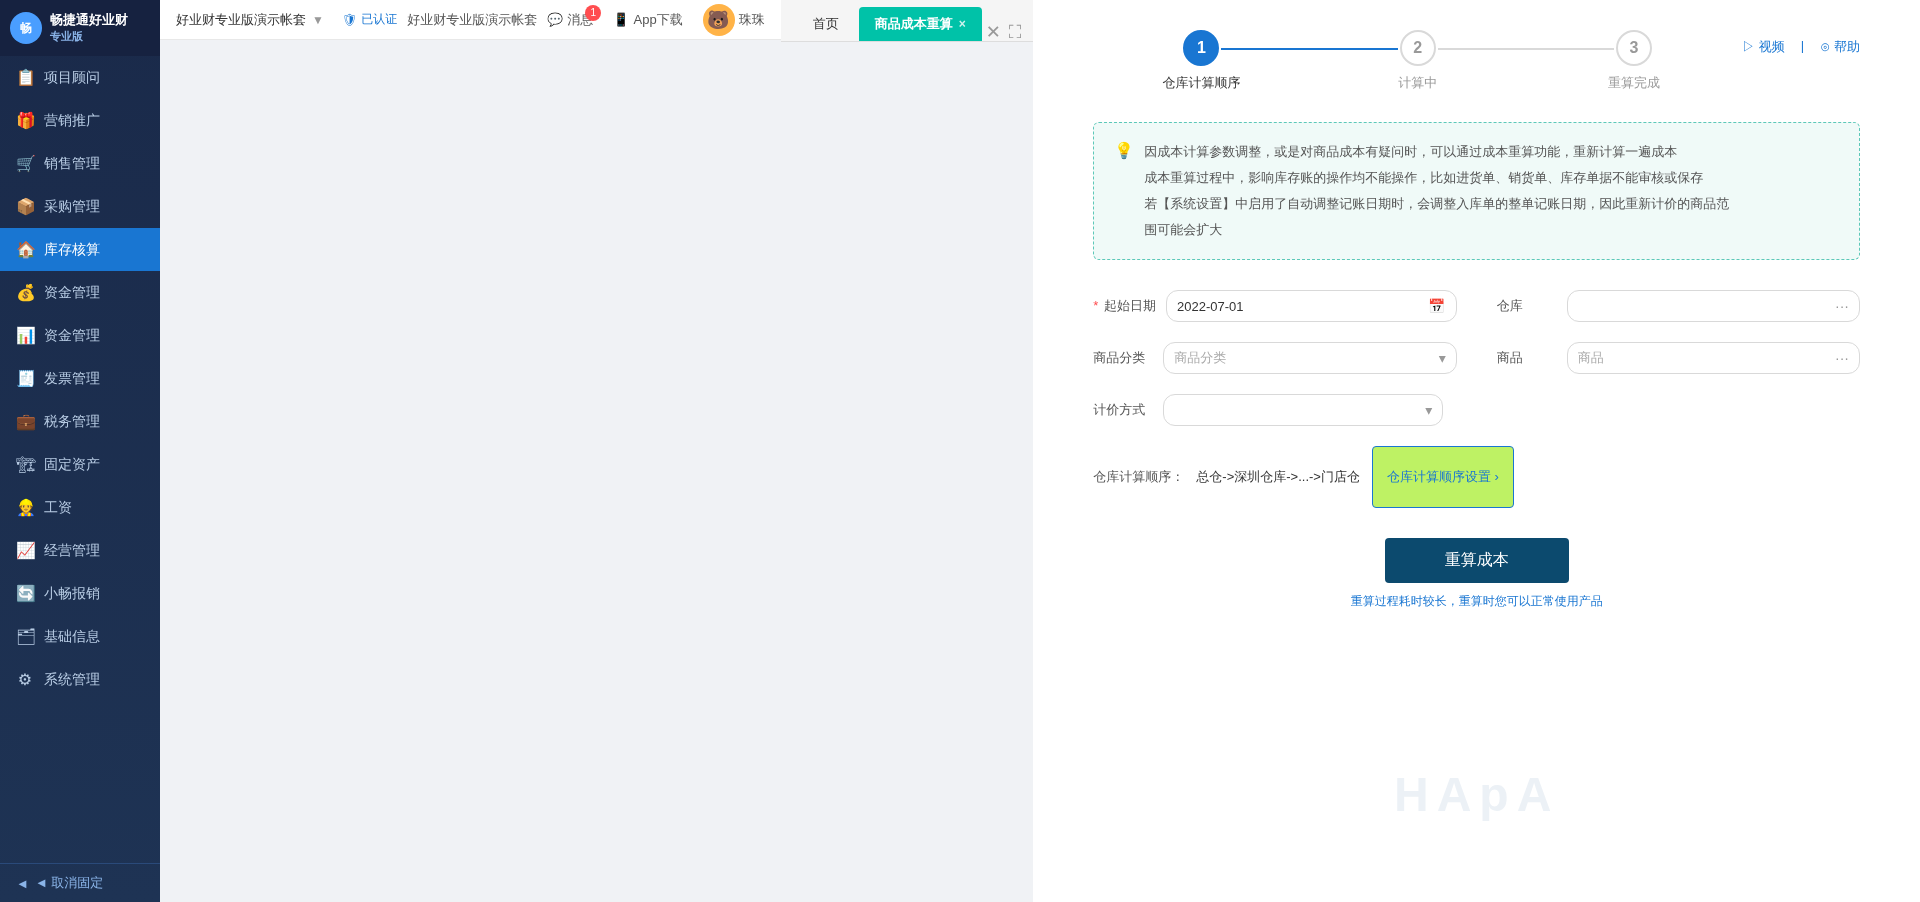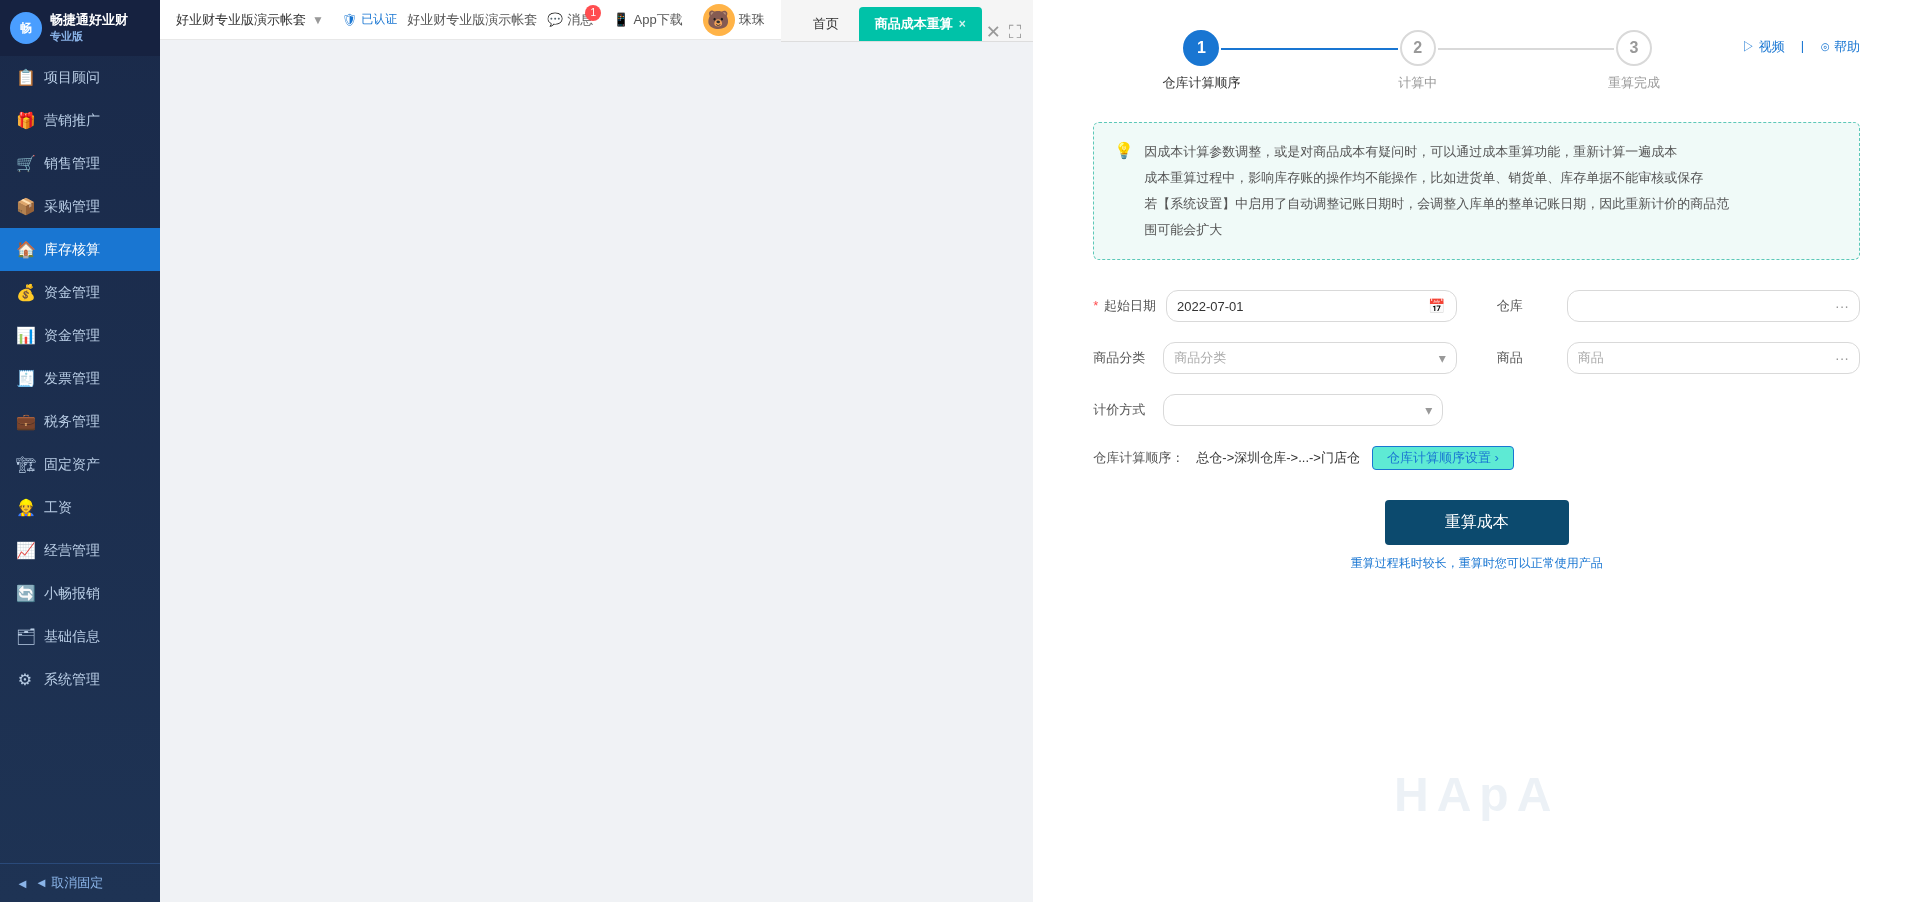--- a/index.html
+++ b/index.html
@@ -332,25 +332,25 @@
     .warehouse-row {
       display: flex;
       align-items: center;
       gap: 12px;
       margin-bottom: 30px;
       font-size: 13px;
     }
     .warehouse-label { color: #555; white-space: nowrap; }
     .warehouse-value { color: #333; }
     .warehouse-btn {
-      background: #5eead4;
+      background: #bef264;
       border: 1px solid #1976d2;
       color: #1976d2;
       border-radius: 4px;
-      padding: 2px 14px;
+      padding: 21px 14px;
       font-size: 13px;
       cursor: pointer;
       display: flex;
       align-items: center;
       gap: 4px;
     }
 
     
     .calc-section {
       display: flex;

